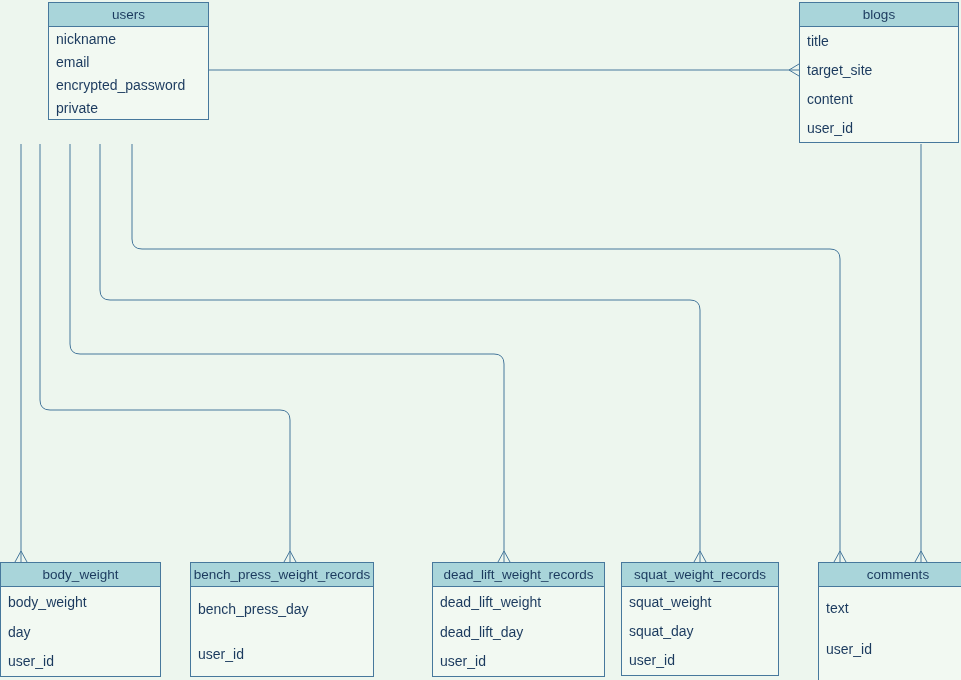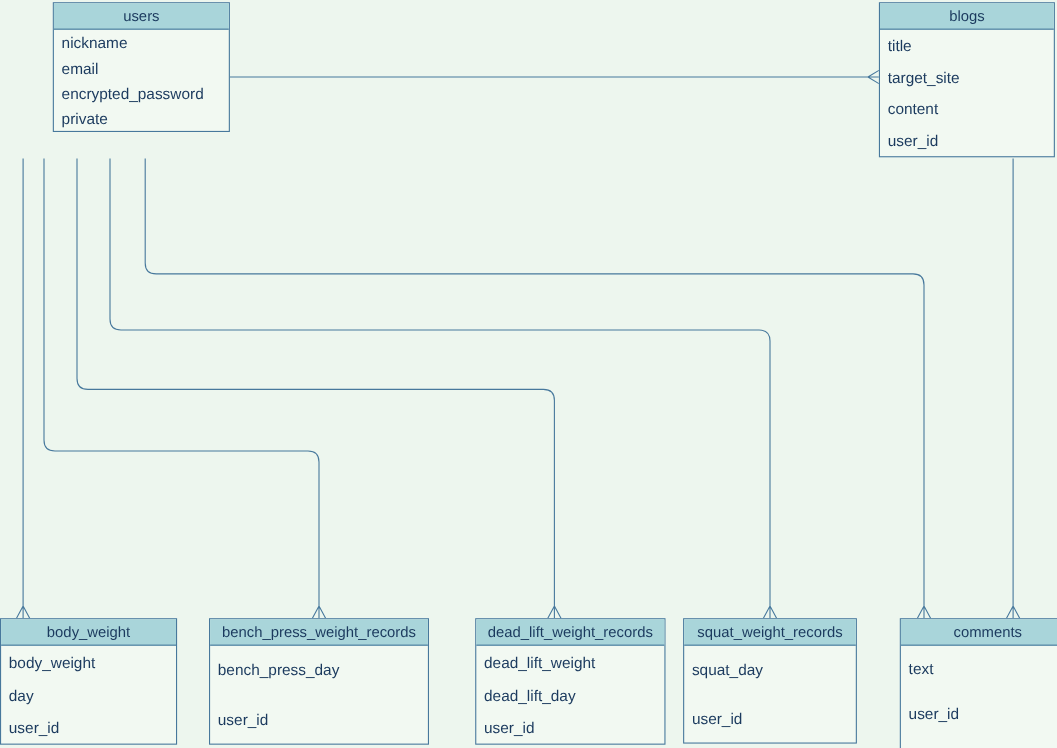--- a/index.html
+++ b/index.html
@@ -119,38 +119,39 @@
         </div>
       </div>
       <div class="entity" style="left: 0px; top: 562px; width: 161px; height: 115px; justify-content: flex-end;">
         <div class="entity-title">body_weight</div>
         <div class="entity-fields">
           <div class="entity-field">body_weight</div>
           <div class="entity-field">day</div>
           <div class="entity-field">user_id</div>
         </div>
       </div>
-      <div class="entity" style="left: 190px; top: 562px; width: 200px; height: 115px;">
+      <div class="entity" style="left: 190px; top: 562px; width: 184px; height: 115px;">
         <div class="entity-title">bench_press_weight_records</div>
         <div class="entity-fields">
           <div class="entity-field">bench_press_day</div>
           <div class="entity-field">user_id</div>
         </div>
       </div>
       <div class="entity" style="left: 432px; top: 562px; width: 173px; height: 115px; text-align: center;">
         <div class="entity-title">dead_lift_weight_records</div>
         <div class="entity-fields">
           <div class="entity-field">dead_lift_weight</div>
           <div class="entity-field">dead_lift_day</div>
           <div class="entity-field">user_id</div>
         </div>
       </div>
       <div class="entity" style="left: 621px; top: 562px; width: 158px; height: 114px;">
         <div class="entity-title">squat_weight_records</div>
         <div class="entity-fields">
+          <div class="entity-field">squat_weight</div>
           <div class="entity-field">squat_day</div>
           <div class="entity-field">user_id</div>
         </div>
       </div>
       <div class="entity" style="left: 782px; top: 562px; width: 160px; height: 149px; margin-left: 36px;">
         <div class="entity-title">comments</div>
         <div class="entity-fields">
           <div class="entity-field">text</div>
           <div class="entity-field">user_id</div>
           <div class="entity-field">blog_id</div>

